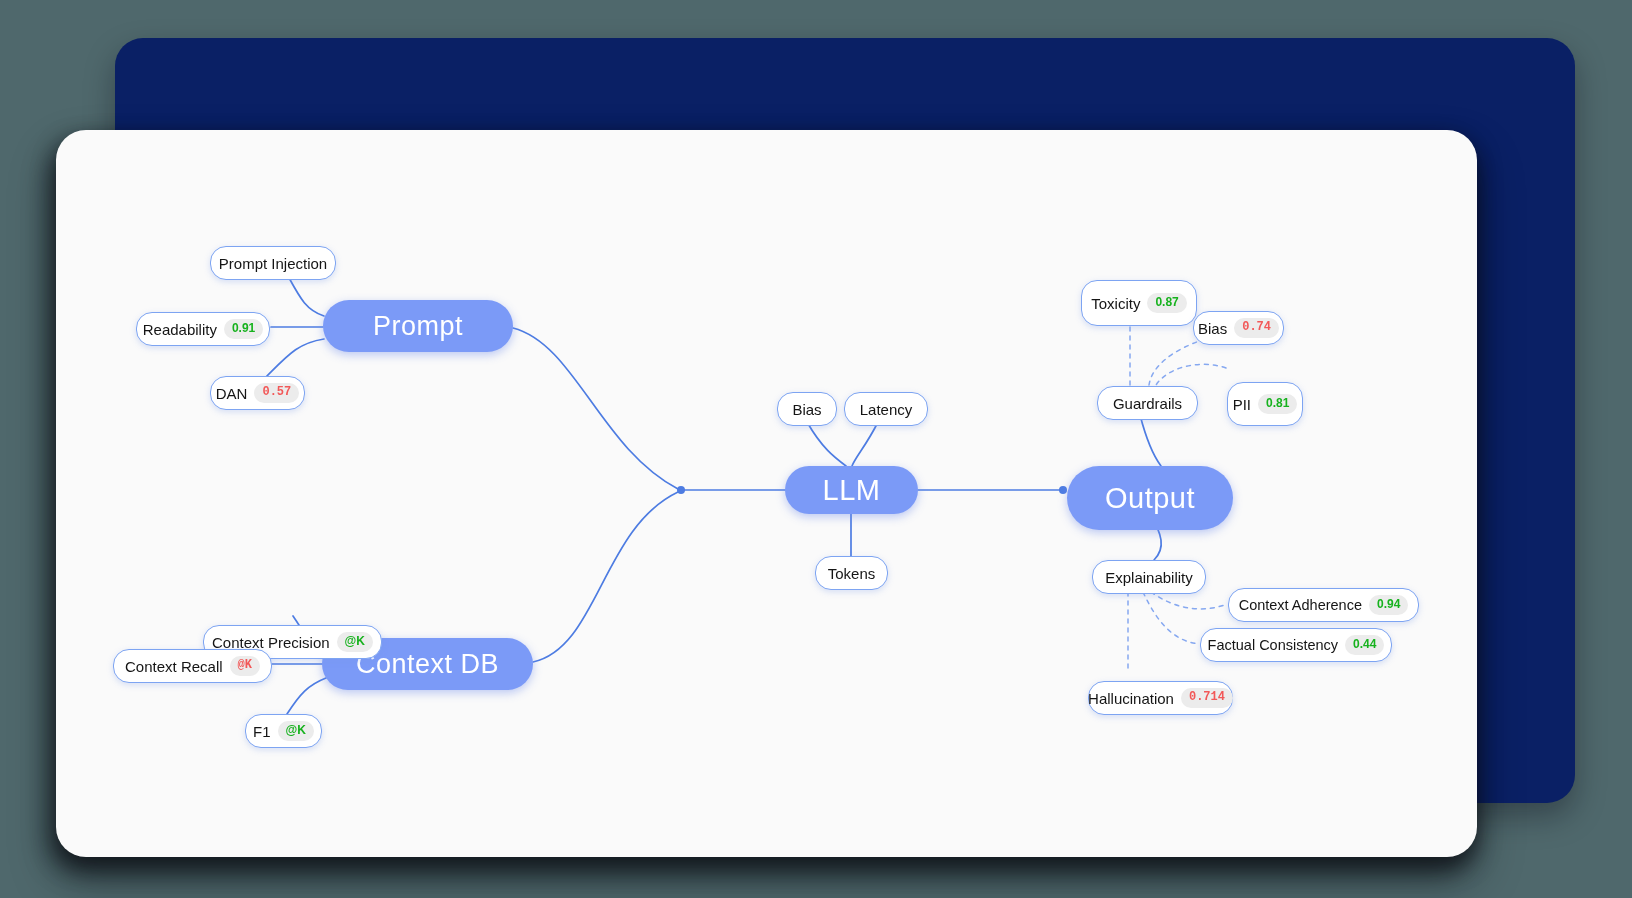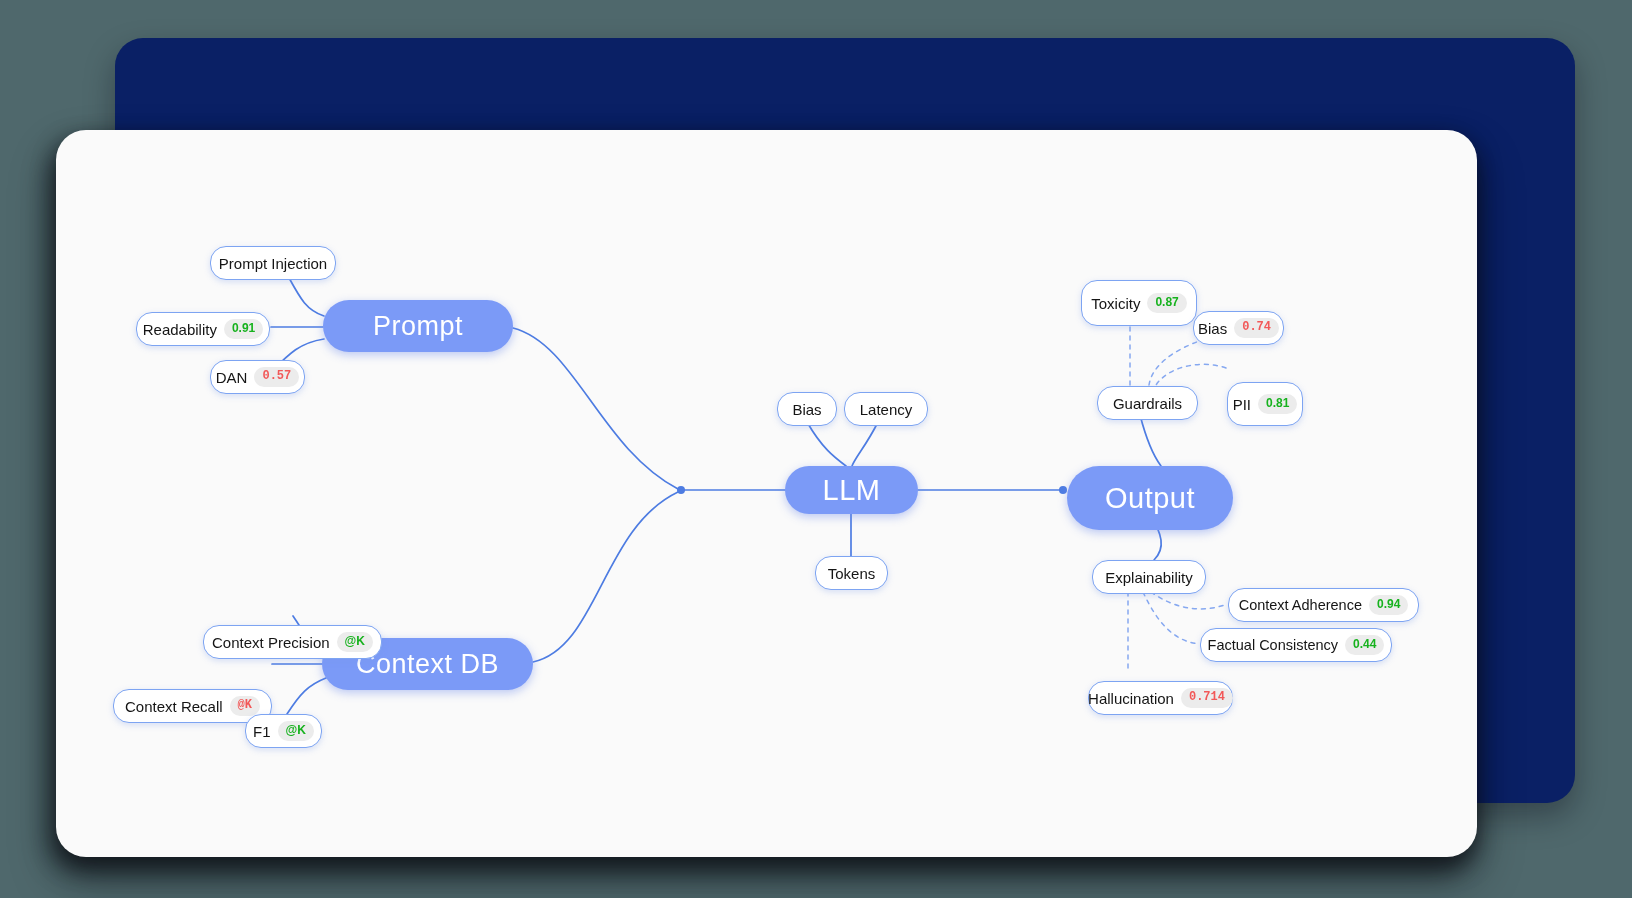--- a/index.html
+++ b/index.html
@@ -58,23 +58,23 @@
 
   
   .n-prompt     { left:323px; top:300px; width:190px; height:52px; font-size:27px; }
   .n-llm        { left:785px; top:466px; width:133px; height:48px; font-size:29px; }
   .n-output     { left:1067px; top:466px; width:166px; height:64px; font-size:29px; }
   .n-context-db { left:322px; top:638px; width:211px; height:52px; font-size:27px; }
 
   
   .n-prompt-injection    { left:210px; top:246px; width:126px; height:30px; }
   .n-readability         { left:136px; top:312px; width:134px; height:29px; }
-  .n-dan                 { left:210px; top:360px; width:95px;  height:29px; }
+  .n-dan                 { left:210px; top:376px; width:95px;  height:29px; }
   .n-context-precision   { left:203px; top:585px; width:179px; height:31px;margin-top:40px; }
-  .n-context-recall      { left:113px; top:649px; width:159px; height:31px;margin-top:40px; }
+  .n-context-recall      { left:113px; top:649px; width:159px; height:31px; }
   .n-f1                  { left:245px; top:714px; width:77px;  height:29px; }
   .n-cost                { left:777px; top:392px; width:60px;  height:30px; }
   .n-latency             { left:844px; top:392px; width:84px;  height:30px; }
   .n-tokens              { left:815px; top:556px; width:73px;  height:30px; }
   .n-toxicity            { left:1081px; top:280px; width:116px; height:46px; }
   .n-bias                { left:1193px; top:311px; width:91px;  height:29px; }
   .n-pii                 { left:1227px; top:354px; width:76px;  height:44px;margin-top:28px; }
   .n-guardrails          { left:1097px; top:386px; width:101px; height:29px; }
   .n-explainability      { left:1092px; top:560px; width:114px; height:31px; }
   .n-context-adherence   { left:1228px; top:588px; width:191px; height:31px; font-size:14.5px; }

